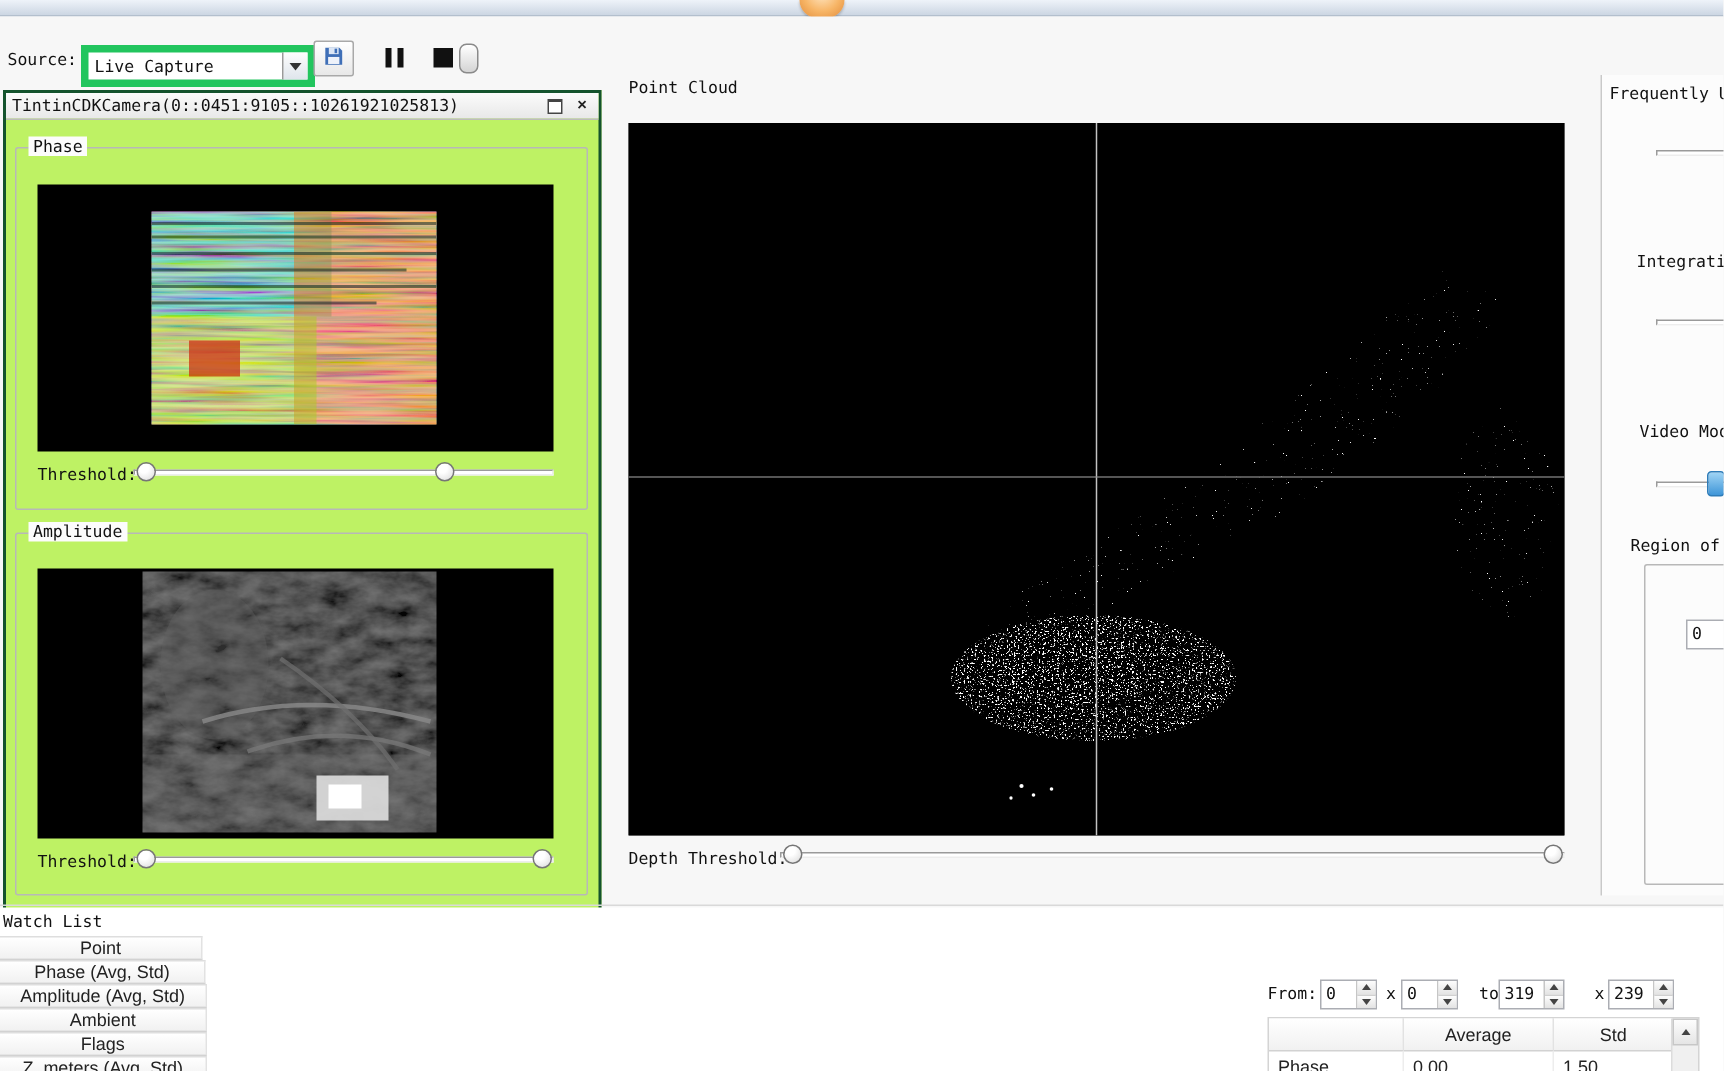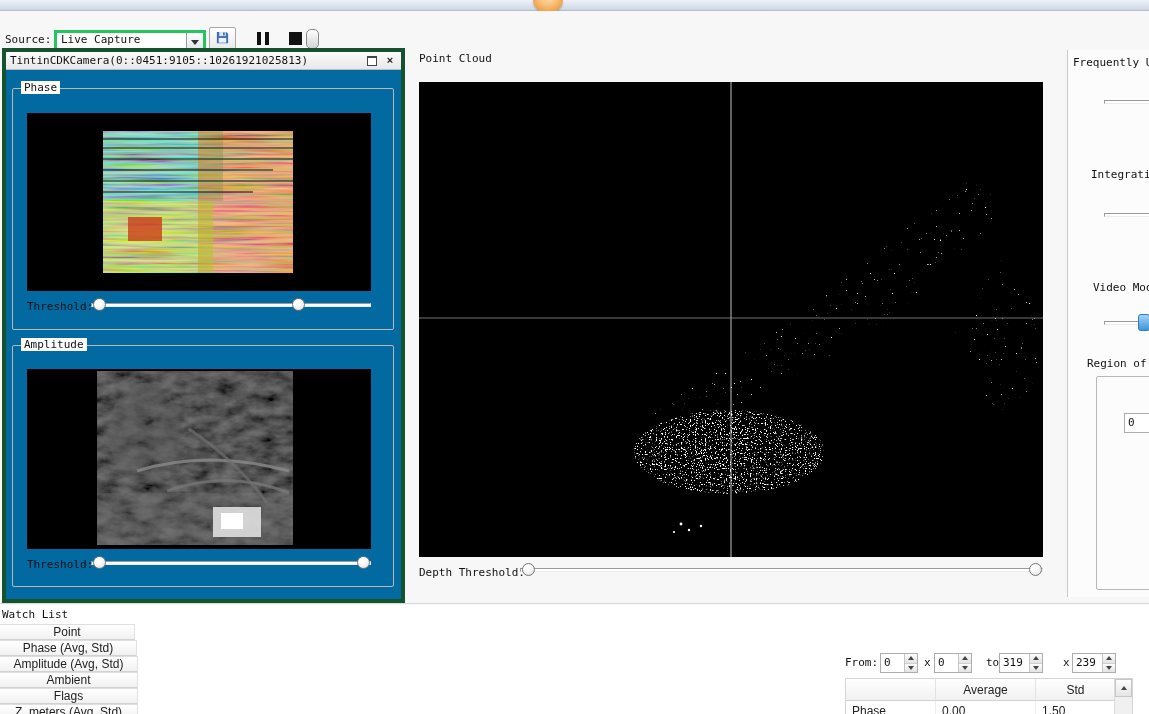--- a/index.html
+++ b/index.html
@@ -17,36 +17,36 @@
   .chrome{position:absolute;top:0;left:0;width:1149px;height:10px;
     background:linear-gradient(#eef3f9,#ccd6e3);border-bottom:1px solid #b3bfcd;}
   .orb{position:absolute;top:0;left:533px;width:30px;height:12px;
     border-radius:0 0 16px 16px;
     background:radial-gradient(circle at 50% -40%, #ffe9c8, #f7b566 55%, #e08a3a);
     box-shadow:0 1px 2px rgba(0,0,0,.25);}
 
   
   .toolbar{position:absolute;top:11px;left:0;width:1149px;height:36px;background:#f7f7f7;}
   .combo{position:absolute;left:54px;top:19px;width:146px;height:18px;background:#fff;
-    border:3px solid #22c55e;display:flex;align-items:flex-start;}
+    border:5px solid #22c55e;display:flex;align-items:center;}
   .combo .val{flex:1;padding-left:4px;}
   .combo .arrow{width:16px;height:100%;border-left:1px solid #9a9a9a;
     background:linear-gradient(#fdfdfd,#dfe5ec);display:flex;align-items:center;justify-content:center;}
   .tri-down{width:0;height:0;border-left:4px solid transparent;border-right:4px solid transparent;border-top:5px solid #333;}
   .tbtn{position:absolute;border:1px solid #a9a9a9;border-radius:2px;
     background:linear-gradient(#ffffff,#e8e8e8);display:flex;align-items:center;justify-content:center;}
   .flatbtn{position:absolute;display:flex;align-items:center;justify-content:center;background:transparent;border:none;}
   .pause-bars{display:flex;gap:4px;}
   .pause-bars i{display:block;width:4px;height:13px;background:#111;}
   .stop-sq{width:13px;height:13px;background:#111;}
   .mini-handle{position:absolute;left:306px;top:18px;width:11px;height:18px;border-radius:5px;
     border:1px solid #8a8a8a;background:linear-gradient(#ffffff,#d4d4d4);}
 
   
-  .left-dock{position:absolute;left:2px;top:48px;width:395px;height:547px;background:#0369a1;border:4px solid #14532d;}
+  .left-dock{position:absolute;left:2px;top:60px;width:395px;height:547px;background:#bef264;border:2px solid #14532d;}
   .dock-title{position:absolute;left:0;top:0;right:0;height:17px;
     background:linear-gradient(#fbfbfb,#e8e8e8);border-bottom:1px solid #bcbcbc;}
   .dock-title .t{position:absolute;left:4px;top:2px;}
   .dock-btn{position:absolute;top:2px;width:14px;height:13px;display:flex;align-items:center;justify-content:center;cursor:default;}
   .float-glyph{width:8px;height:7px;border:1px solid #444;border-top-width:2px;background:#fff;}
   .close-glyph{font:bold 11px "Liberation Sans",sans-serif;color:#222;line-height:11px;}
 
   .group{position:absolute;border:1px solid #b8b8b8;border-radius:2px;}
   .group .legend{position:absolute;top:-8px;left:8px;background:#fcfcfc;padding:0 3px;}
   .img-frame{position:absolute;background:#000;overflow:hidden;}

